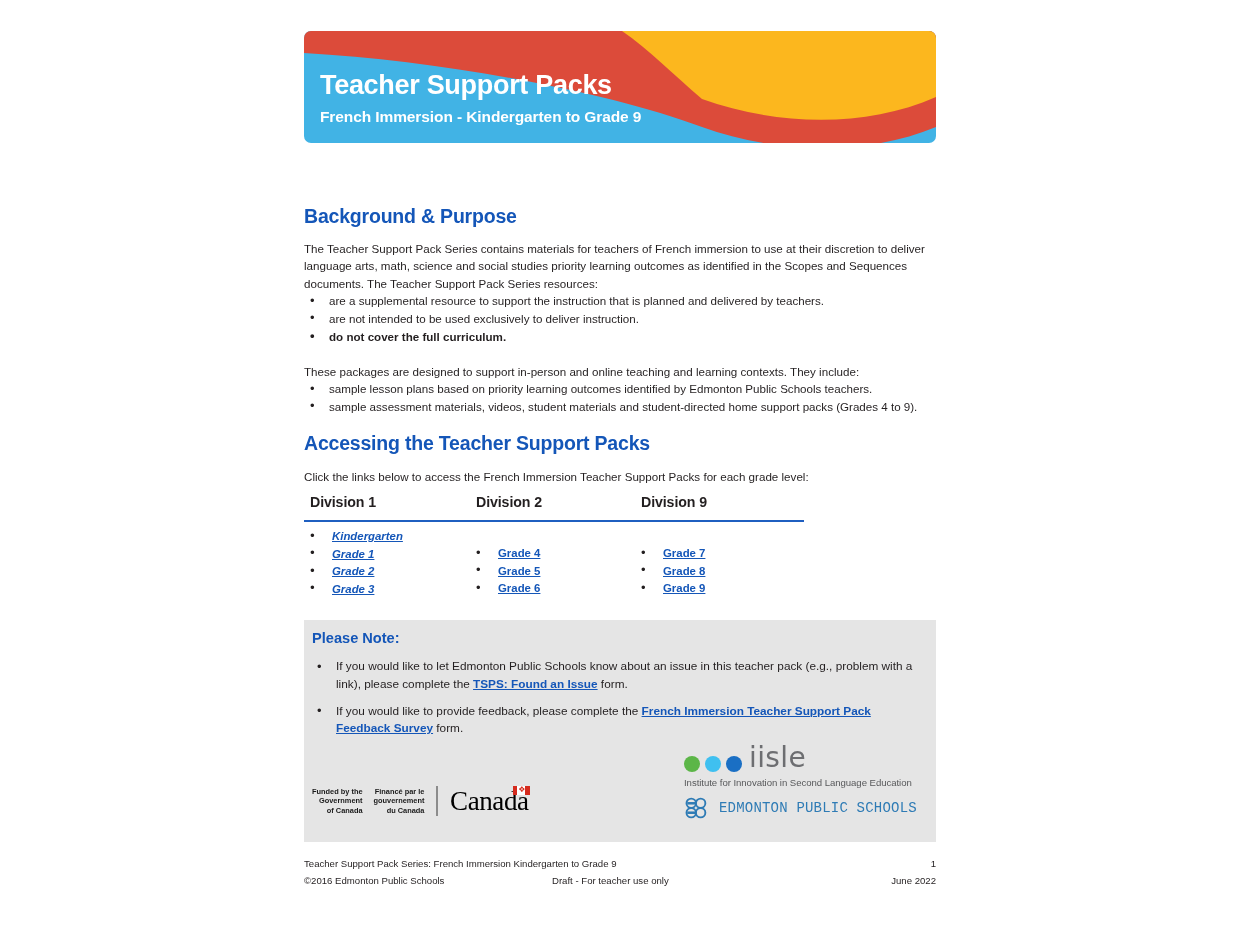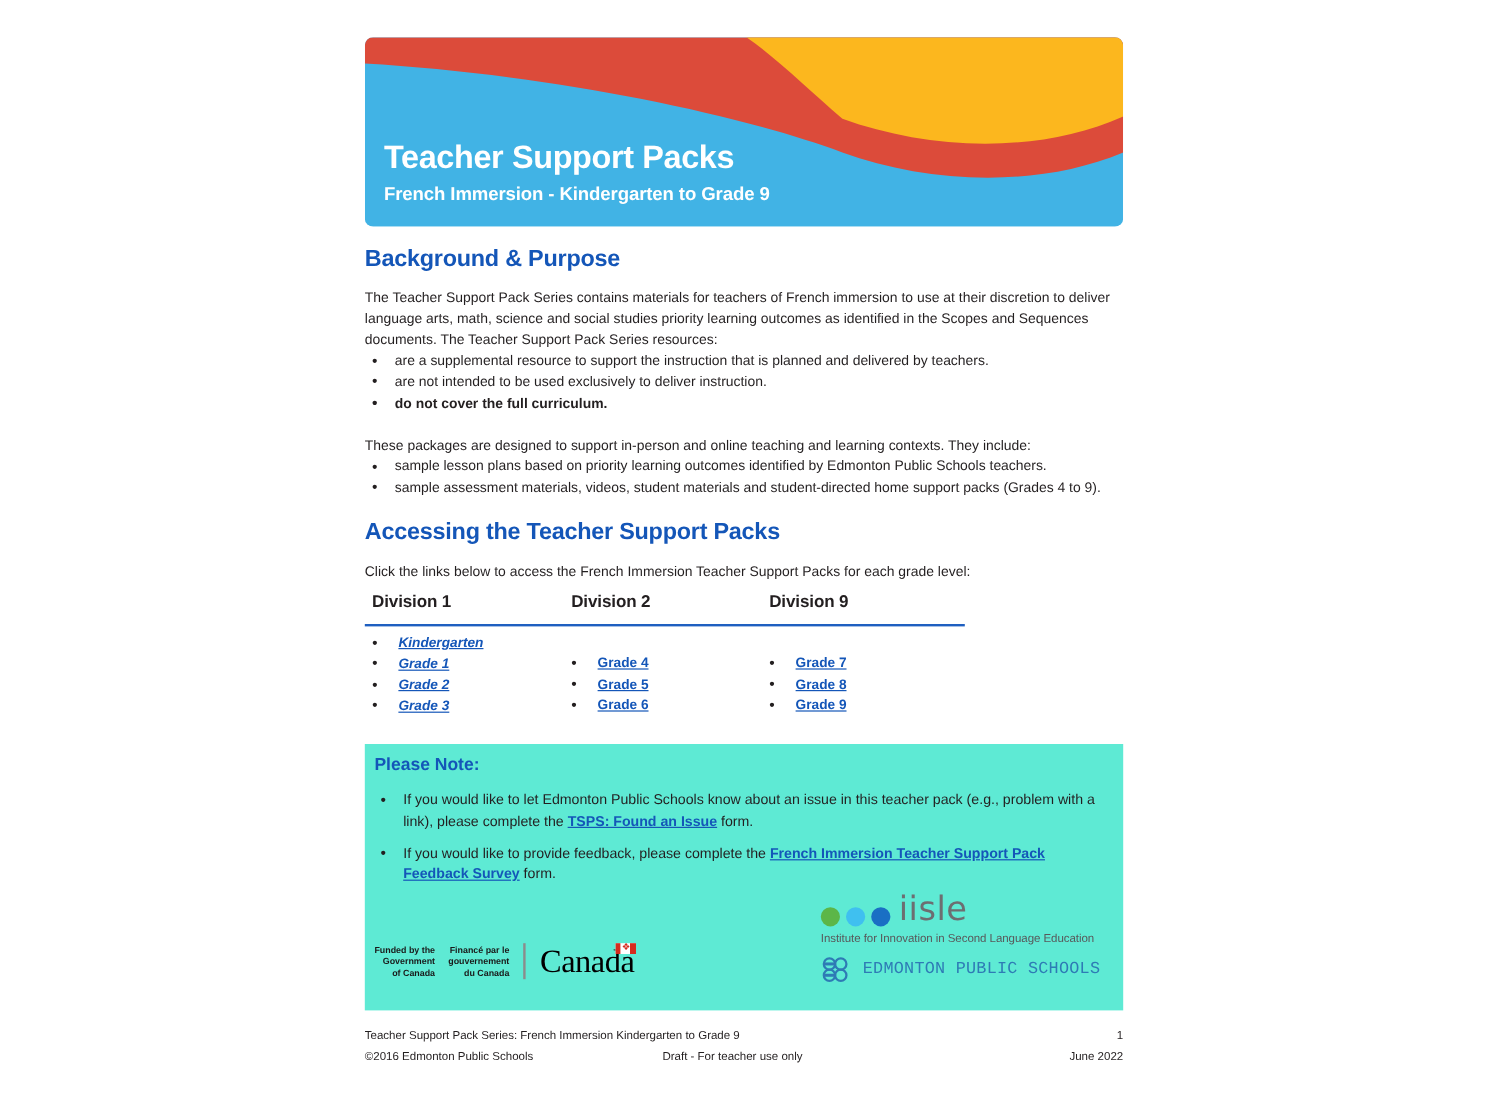--- a/index.html
+++ b/index.html
@@ -22,21 +22,21 @@
     width: 632px;
     height: 930px;
   }
 
   
   .banner {
     position: absolute;
     left: 0;
     top: 31px;
     width: 632px;
-    height: 158px;
+    height: 112px;
     border-radius: 7px;
     overflow: hidden;
   }
   .banner svg { display: block; width: 632px; height: 158px; }
   .banner-text {
     position: absolute;
     left: 16px;
     bottom: 18px;
     width: 560px;
   }
@@ -144,21 +144,21 @@
     font-size: 11.4px;
   }
 
   
   .notebox {
     position: absolute;
     left: 0;
     top: 620px;
     width: 632px;
     height: 222px;
-    background: #5eead4;
+    background: #e5e5e5;
   }
   .note-title {
     position: absolute;
     left: 8px;
     top: 10px;
     color: #1456b8;
     font-size: 14.6px;
     font-weight: bold;
     margin: 0;
   }

